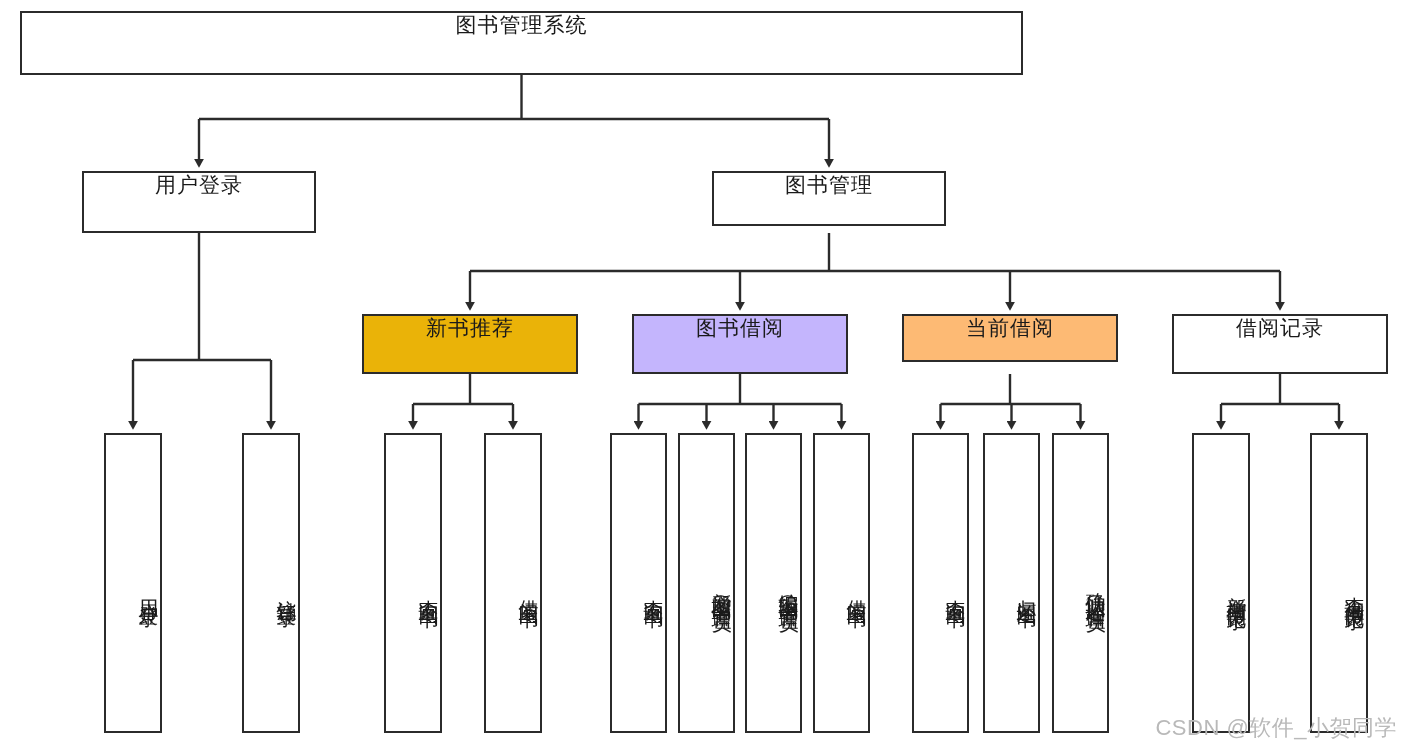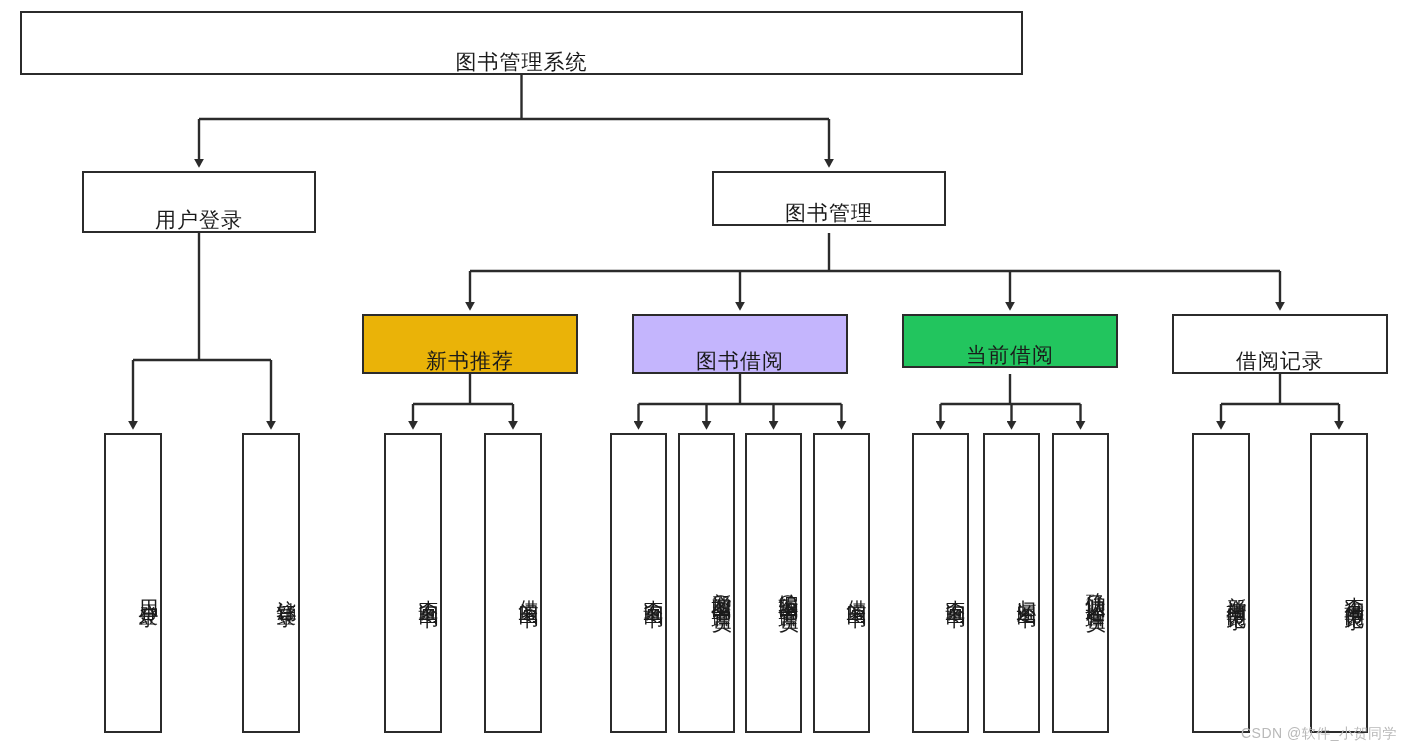--- a/index.html
+++ b/index.html
@@ -21,21 +21,21 @@
     width: 1405px;
     height: 747px;
     pointer-events: none;
   }
   .node {
     position: absolute;
     box-sizing: border-box;
     background: #ffffff;
     border: 2px solid #2b2b2b;
     display: flex;
-    align-items: flex-end;
+    align-items: flex-start;
     justify-content: center;
     color: #1a1a1a;
   }
   .node.horiz {
     font-size: 21px;
     letter-spacing: 1px;
     line-height: 1.1;
   }
   .node.vert {
     writing-mode: vertical-rl;
@@ -44,21 +44,21 @@
     letter-spacing: 3px;
     line-height: 1.1;
     padding-top: 14px;
     align-items: flex-start;
     justify-content: center;
   }
   .watermark {
     position: absolute;
     right: 8px;
     bottom: 4px;
-    font-size: 14px;
+    font-size: 22px;
     color: #b9b9b9;
     letter-spacing: 0.5px;
     white-space: nowrap;
     font-family: "Liberation Sans", "DejaVu Sans", sans-serif;
   }
 </style>
 </head>
 <body>
 
 <div id="canvas">
@@ -115,21 +115,21 @@
       </div>
       <div class="node horiz" style="left: 712px; top: 171px; width: 234px; height: 55px; border-color: rgb(43, 43, 43); background: rgb(255, 255, 255); color: rgb(26, 26, 26);">
         <span>图书管理</span>
       </div>
       <div class="node horiz" style="left: 362px; top: 314px; width: 216px; height: 60px; border-color: rgb(43, 43, 43); background: #eab308; color: rgb(26, 26, 26);">
         <span>新书推荐</span>
       </div>
       <div class="node horiz" style="left: 632px; top: 314px; width: 216px; height: 60px; border-color: rgb(43, 43, 43); background: #c4b5fd; color: rgb(26, 26, 26);">
         <span>图书借阅</span>
       </div>
-      <div class="node horiz" style="left: 902px; top: 314px; width: 216px; height: 54px; border-color: rgb(43, 43, 43); background: #22c55e; color: rgb(26, 26, 26);">
+      <div class="node horiz" style="left: 902px; top: 314px; width: 216px; height: 48px; border-color: rgb(43, 43, 43); background: #fdba74; color: rgb(26, 26, 26);">
         <span>当前借阅</span>
       </div>
       <div class="node horiz" style="left: 1172px; top: 314px; width: 216px; height: 60px; border-color: rgb(43, 43, 43); background: rgb(255, 255, 255); color: rgb(26, 26, 26);">
         <span>借阅记录</span>
       </div>
       <div class="node vert" style="left: 104px; top: 433px; width: 58px; height: 300px; border-color: rgb(43, 43, 43); background: rgb(255, 255, 255); color: rgb(26, 26, 26);">
         <span>用户登录</span>
       </div>
       <div class="node vert" style="left: 242px; top: 433px; width: 58px; height: 300px; border-color: rgb(43, 43, 43); background: rgb(255, 255, 255); color: rgb(26, 26, 26);">
         <span>注销登录</span>

